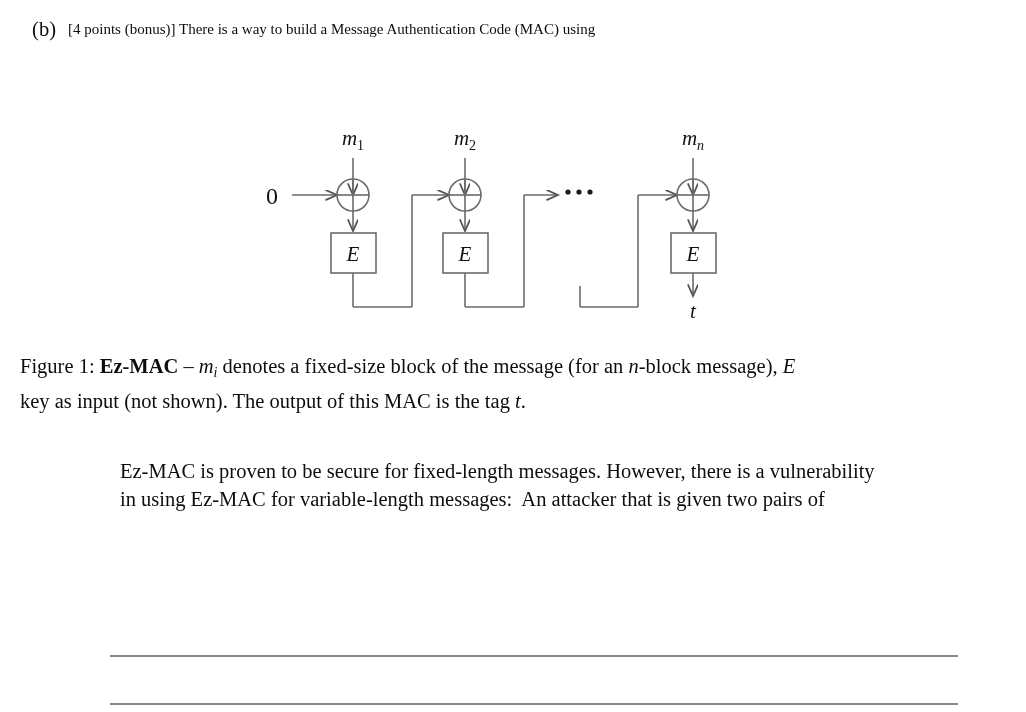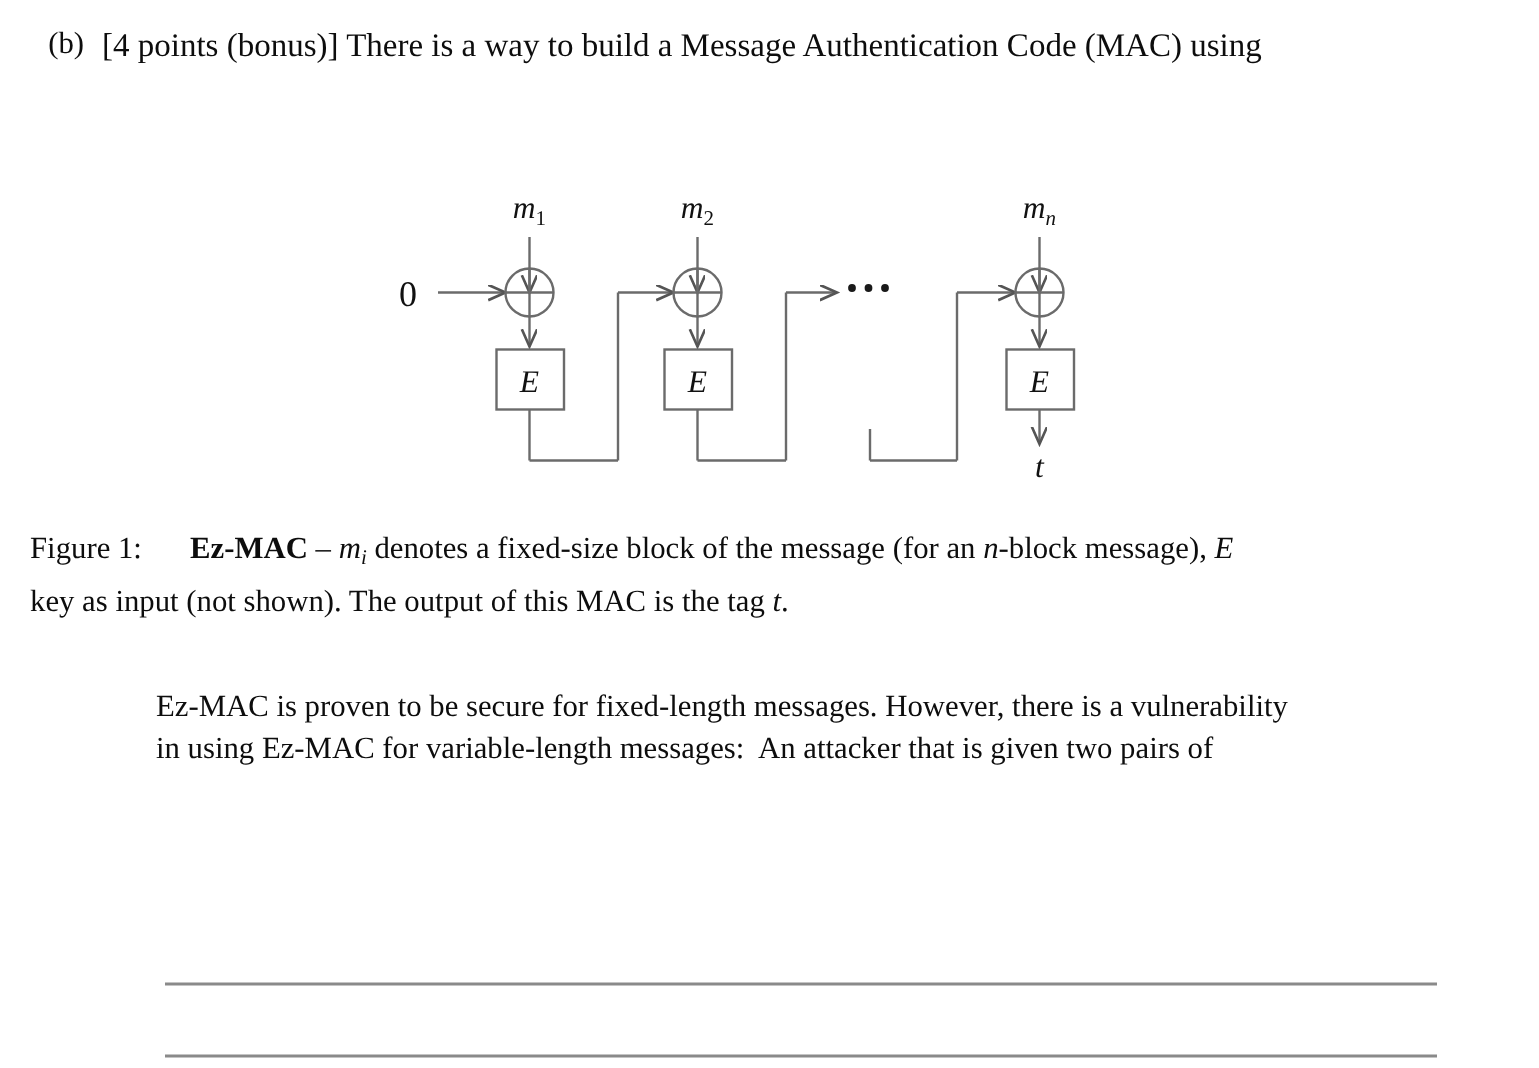--- a/index.html
+++ b/index.html
@@ -32,21 +32,21 @@
     flex: 0 0 68px;
     text-align: right;
     padding-right: 12px;
     font-size: 20.5px;
     line-height: 27px;
     box-sizing: border-box;
   }
   .part-body {
     width: 880px;
     flex: 0 0 880px;
-    font-size: 22px;
+    font-size: 15px;
     line-height: 27px;
     text-align: justify;
     text-justify: inter-word;
   }
   .part-body .ln {
     display: block;
     white-space: nowrap;
   }
 
   
@@ -63,26 +63,26 @@
   .figure-caption {
     position: absolute;
     left: 20px;
     top: 352px;
     width: 944px;
     font-size: 20.5px;
     line-height: 28.5px;
     text-align: left;
   }
   .figure-caption .ln { display: block; white-space: nowrap; }
-  .fig-bold { font-weight: bold; margin-left: 27px; }
+  .fig-bold { font-weight: bold; }
 
   
   .lower-block {
     position: absolute;
-    left: 0;
+    left: 16px;
     top: 458px;
     width: 990px;
   }
   .lower-row {
     display: flex;
     align-items: flex-start;
   }
   .lower-spacer { width: 104px; flex: 0 0 104px; }
   .lower-body {
     width: 860px;

